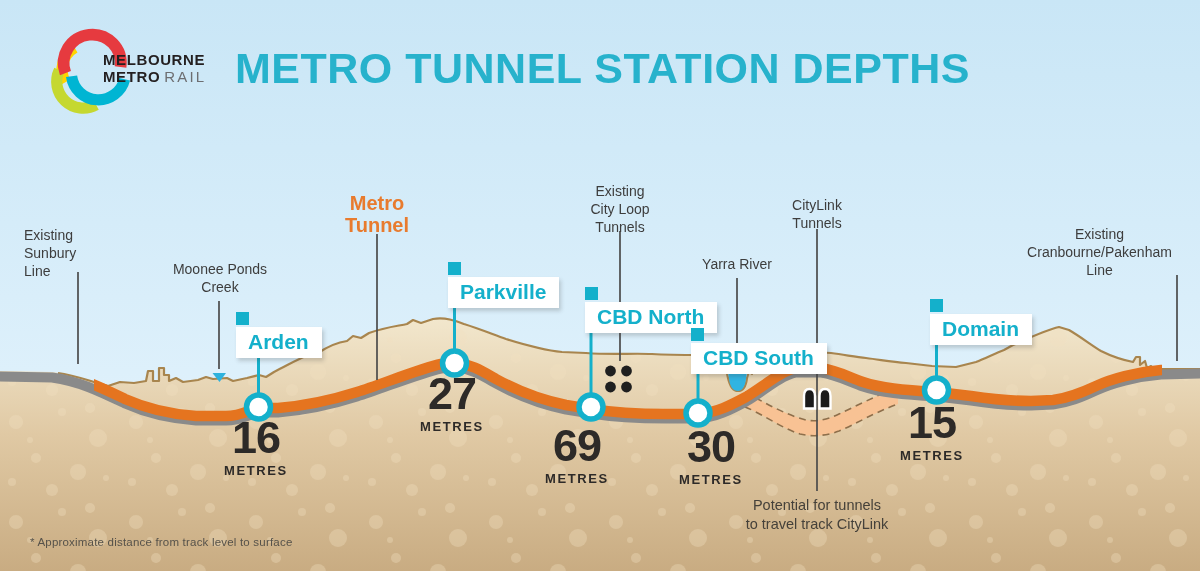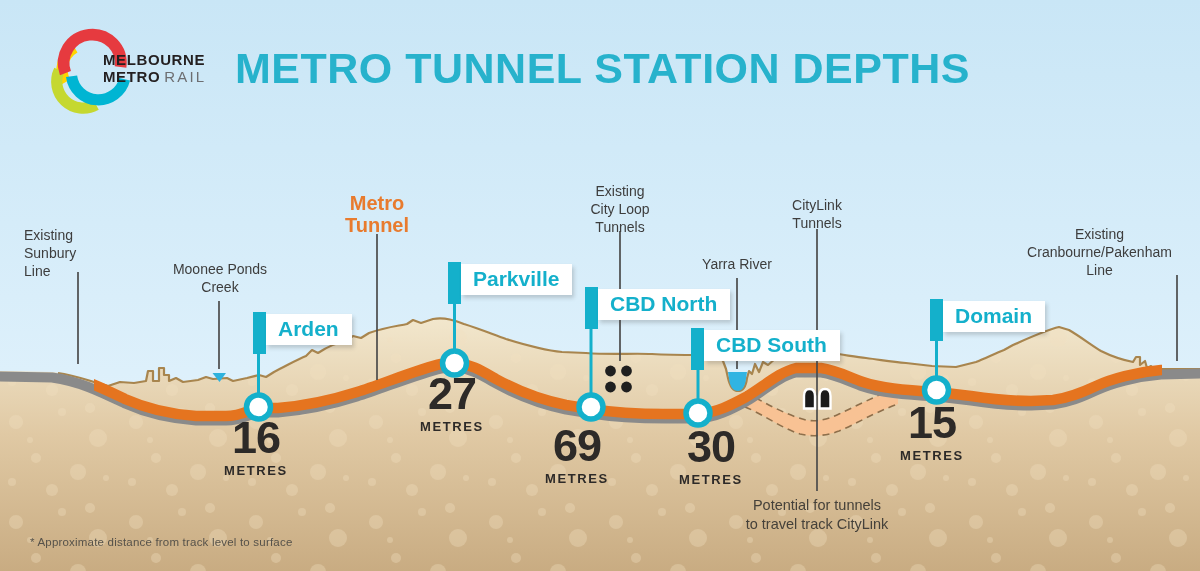--- a/index.html
+++ b/index.html
@@ -34,28 +34,28 @@
   .a-cityloop   { left:555px; top:182px; width:130px; text-align:center; }
   .a-yarra      { left:677px; top:255px; width:120px; text-align:center; }
   .a-citylink   { left:757px; top:196px; width:120px; text-align:center; }
   .a-cranbourne { left:1012px; top:225px; width:175px; text-align:center; }
   .a-potential  { left:712px; top:496px; width:210px; text-align:center; font-size:14.5px; color:#45413a; }
   .footnote {
     position:absolute; left:30px; top:536px; font-size:11.5px; color:#56524a; letter-spacing:.2px;
   }
 
   
-  .station-label { position:absolute; display:flex; align-items:flex-start; }
+  .station-label { position:absolute; display:flex; align-items:flex-start;flex-direction:column; }
   .station-label .bar { width:13px; height:42px; background:#14b0cb; flex:0 0 13px; }
   .station-label .box {
     margin-top:2px; height:31px; background:#ffffff; padding:3px 13px 0 12px;
     font-size:21px; font-weight:bold; color:#14b0cb; white-space:nowrap;
     box-shadow:2px 3px 4px rgba(60,60,60,.22);
   }
-  .st-arden    { left:253px; top:312px; }
+  .st-arden    { left:236px; top:312px; }
   .st-parkville{ left:448px; top:262px; }
   .st-cbdnorth { left:585px; top:287px; }
   .st-cbdsouth { left:691px; top:328px; }
   .st-domain   { left:930px; top:299px; }
 
   
   .depth { position:absolute; width:130px; text-align:center; color:#2d2a28; }
   .depth .num { font-size:45px; line-height:.95; font-weight:bold; letter-spacing:-1px; }
   .depth .unit { font-size:13px; font-weight:bold; letter-spacing:1.6px; margin-top:3px; }
   .d-16 { left:191px; top:417px; }

